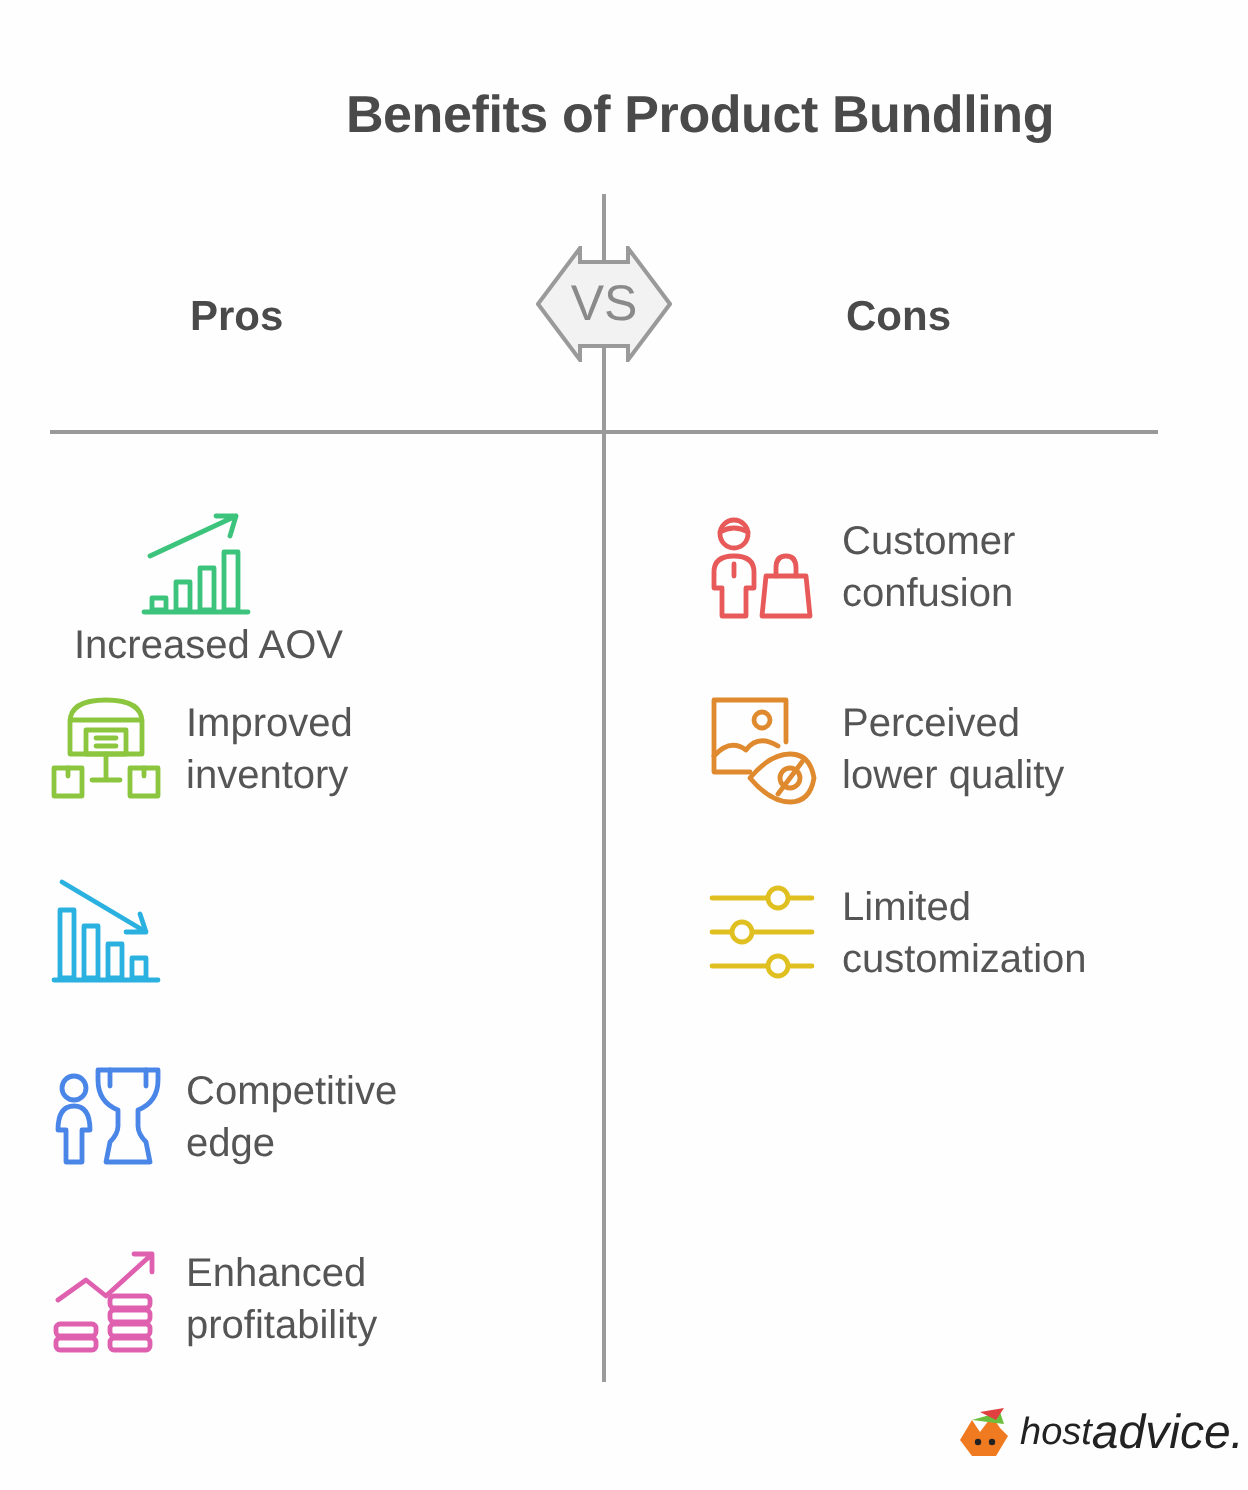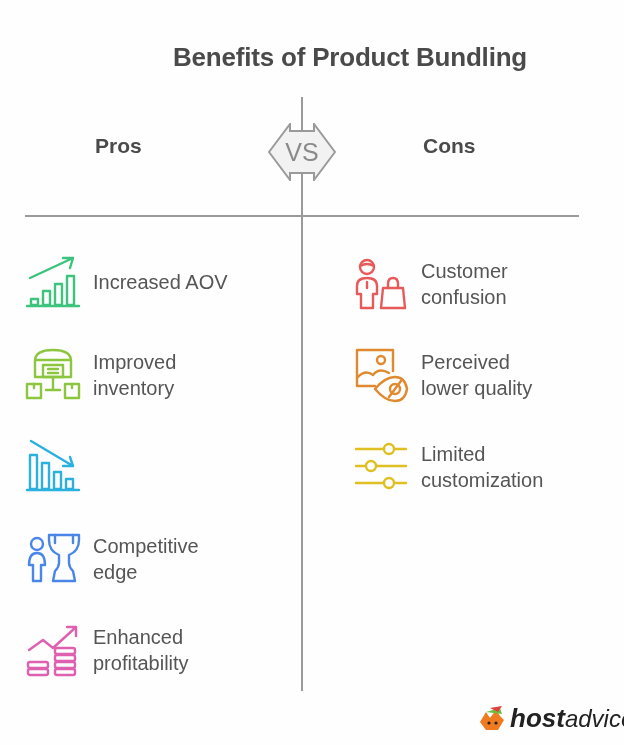--- a/index.html
+++ b/index.html
@@ -26,58 +26,58 @@
     background: #9a9a9a;
   }
   .vs-badge {
     position: absolute; left: 268px; top: 123px; width: 68px; height: 58px;
   }
   .vs-badge span {
     position: absolute; left: 0; top: 0; width: 68px; height: 58px;
     line-height: 58px; text-align: center; font-size: 25px; color: #8a8a8a;
   }
   .col-head {
-    position: absolute; top: 134px; font-size: 21px; font-weight: bold; color: #4a4a4a;
+    position: absolute; top: 147px; font-size: 21px; font-weight: bold; color: #4a4a4a;
   }
   .col-head.pros { left: 95px; }
   .col-head.cons { left: 423px; }
   .item {
     position: absolute; display: flex; align-items: center;
   }
   .item .ico { width: 56px; height: 56px; flex: 0 0 56px; }
   .item .lbl {
     margin-left: 12px;
     font-size: 20px; line-height: 26px; color: #555555;
     white-space: pre-line;
   }
   .logo {
     position: absolute; left: 478px; top: 703px; display: flex; align-items: center;
   }
-  .logo .host { font-weight: bold; font-style: italic; font-size: 26px; color: #222; margin-left: 4px; }
+  .logo .host { font-weight: normal; font-style: italic; font-size: 19px; color: #222; margin-left: 4px; }
   .logo .advice { font-style: italic; font-size: 24px; color: #222; }
 </style>
 </head>
 <body>
 
 <div class="title">Benefits of Product Bundling</div>
 
 <div class="vline"></div>
 <div class="hline"></div>
 
 <div class="vs-badge">
   <svg width="68" height="58" viewBox="0 0 68 58">
     <path d="M22 1 L22 8 L46 8 L46 1 L67 29 L46 57 L46 50 L22 50 L22 57 L1 29 Z" fill="#f2f2f2" stroke="#9a9a9a" stroke-width="2" stroke-linejoin="miter"></path>
   </svg>
   <span>VS</span>
 </div>
 
 <div class="col-head pros">Pros</div>
 <div class="col-head cons">Cons</div>
 
-<div class="item" style="left:25px; top:254px;">
+<div class="item" style="left:25px; top:254px;flex-direction:column;">
   <svg class="ico" viewBox="0 0 56 56" fill="none" stroke="#3cc47c" stroke-width="2.4" stroke-linecap="round" stroke-linejoin="round">
     <path d="M5 24 L48 4 M38 4 L48 4 L45 14"></path>
     <rect x="6" y="45" width="7" height="6"></rect>
     <rect x="18" y="37" width="7" height="14"></rect>
     <rect x="30" y="30" width="7" height="21"></rect>
     <rect x="42" y="22" width="7" height="29"></rect>
     <path d="M2 52 L54 52"></path>
   </svg>
   <span class="lbl">Increased AOV</span>
 </div>

